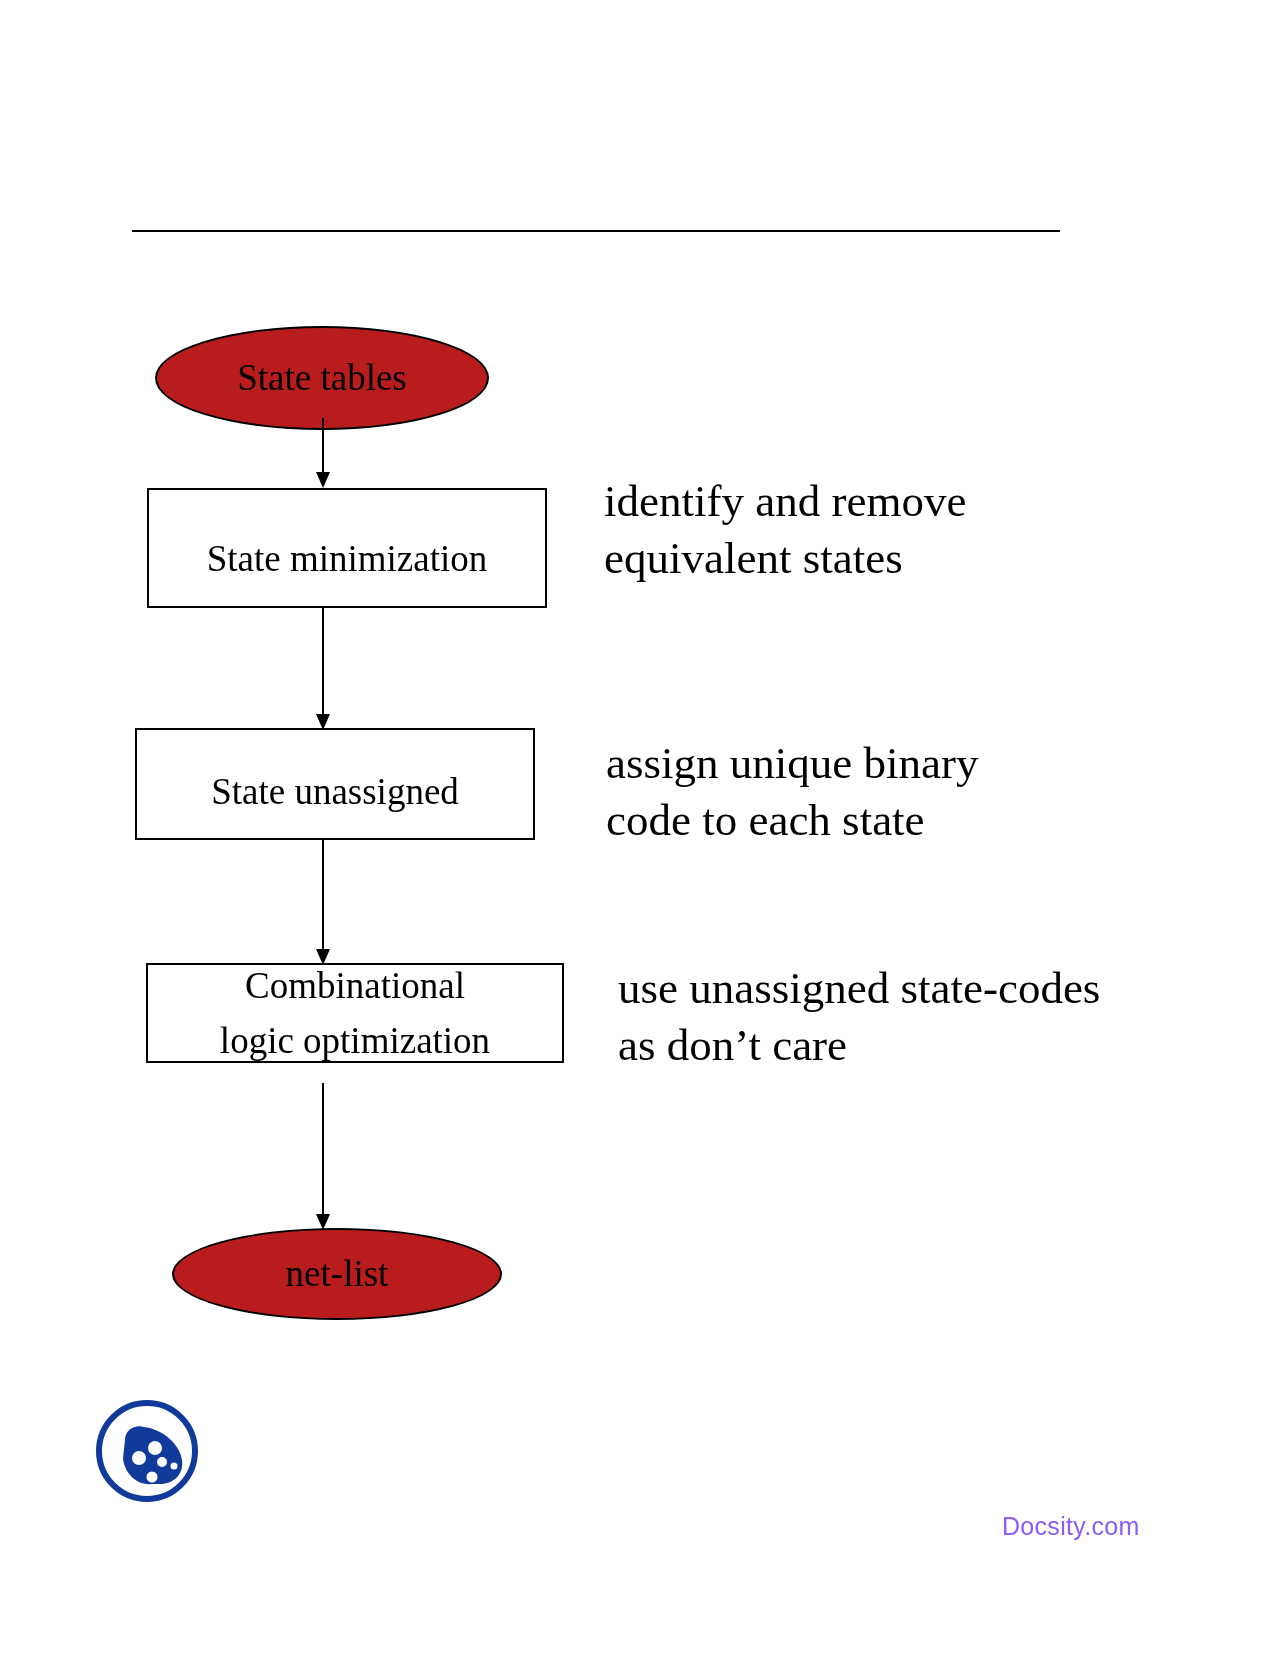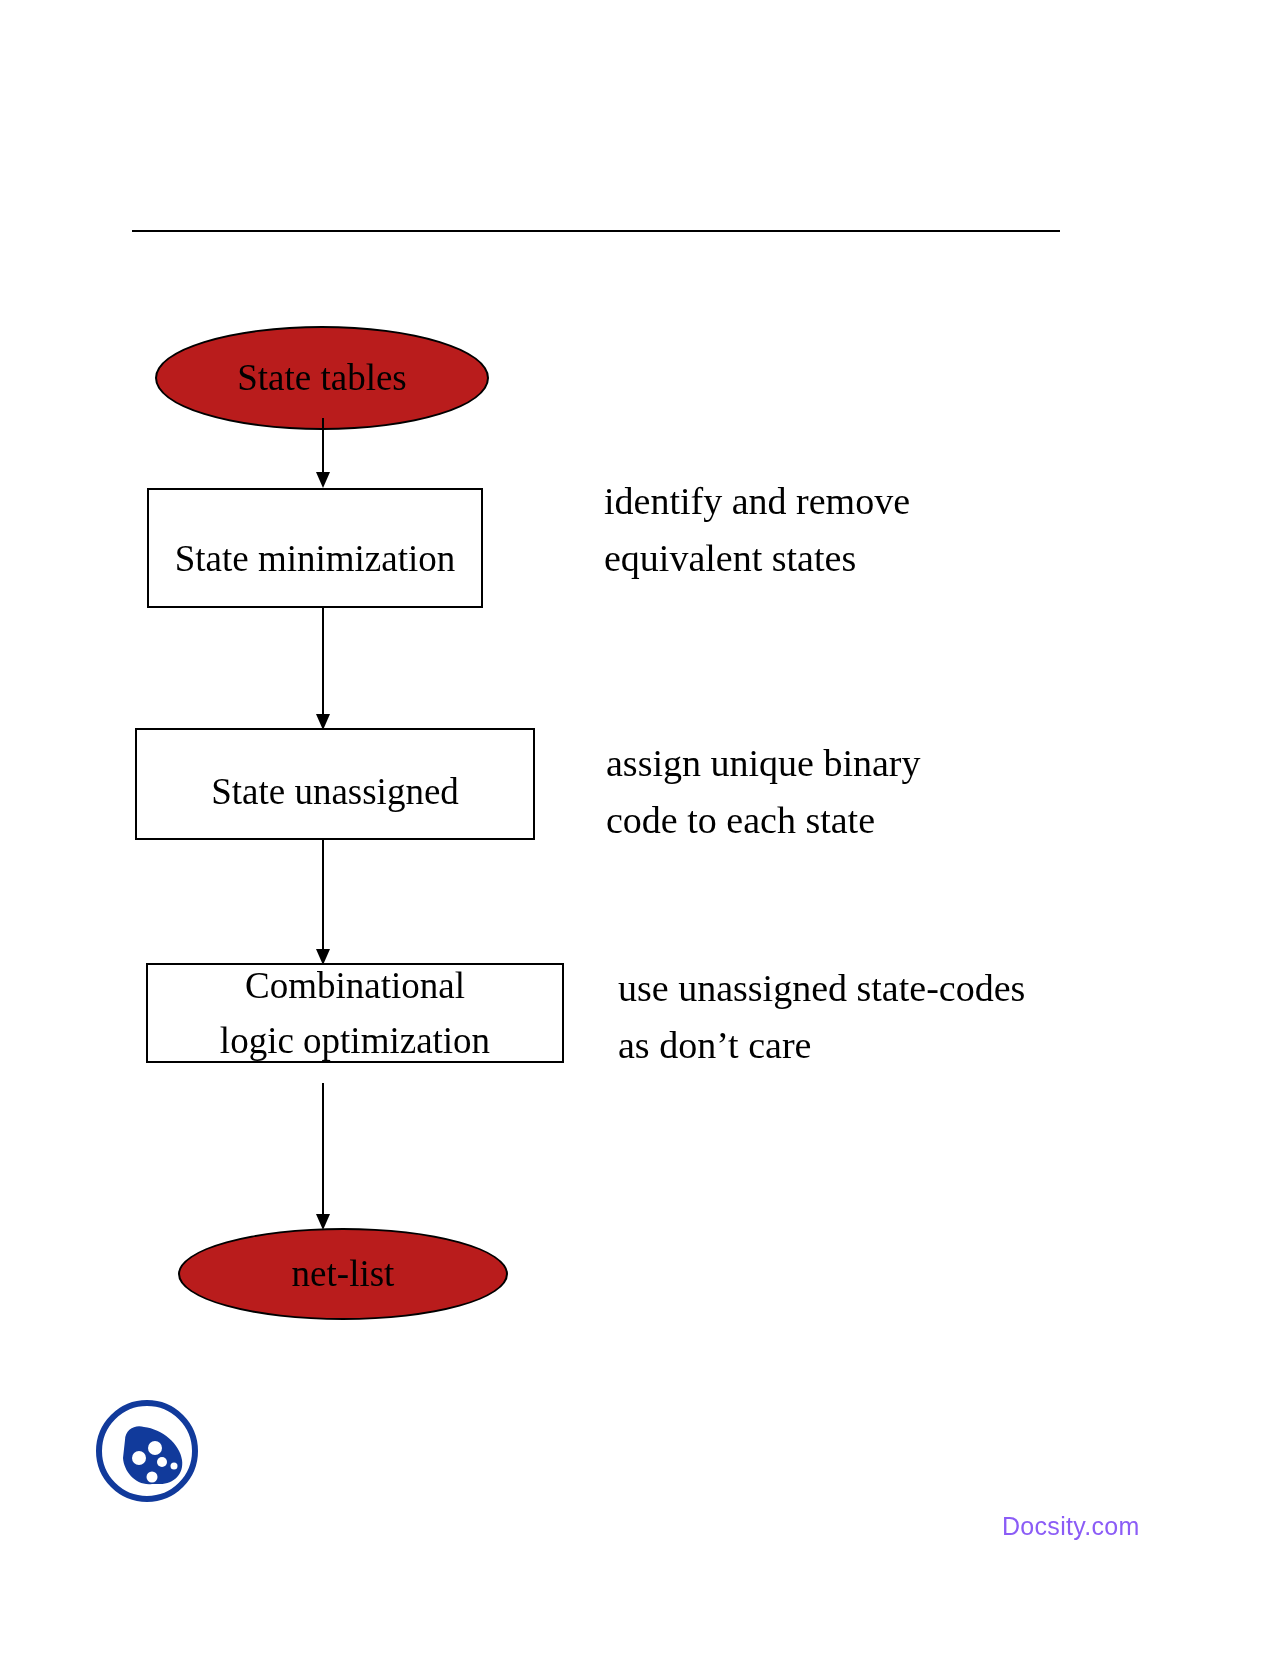--- a/index.html
+++ b/index.html
@@ -79,30 +79,30 @@
     font-size: 36px;
     line-height: 42px;
     text-align: center;
     white-space: pre-line;
   }
 
   
   #node-state-tables   { left: 155px; top: 326px;  width: 334px; height: 104px; }
   #node-state-tables .node-label { font-size: 37px; }
 
-  #node-state-minimization { left: 147px; top: 488px; width: 336px; height: 120px; }
+  #node-state-minimization { left: 147px; top: 488px; width: 400px; height: 120px; }
   #node-state-minimization .node-label { font-size: 37px; padding-top: 22px; }
 
   #node-state-assignment { left: 135px; top: 728px; width: 400px; height: 112px; }
   #node-state-assignment .node-label { font-size: 37px; padding-top: 16px; }
 
   #node-comb-logic { left: 146px; top: 963px; width: 418px; height: 100px; }
   #node-comb-logic .node-label { font-size: 37px; line-height: 55px; }
 
-  #node-net-list { left: 178px; top: 1228px; width: 330px; height: 92px; }
+  #node-net-list { left: 172px; top: 1228px; width: 330px; height: 92px; }
   #node-net-list .node-label { font-size: 37px; }
 
   
   .arrow {
     position: absolute;
   }
   .arrow .shaft {
     position: absolute;
     left: 0;
     top: 0;
@@ -131,21 +131,21 @@
   #arrow-3 .shaft { height: 113px; }
   #arrow-3 .head  { top: 111px; }
 
   #arrow-4 { left: 322px; top: 1083px; height: 147px; }
   #arrow-4 .shaft { height: 133px; }
   #arrow-4 .head  { top: 131px; }
 
   
   .annotation {
     position: absolute;
-    font-size: 38px;
+    font-size: 45px;
     line-height: 57px;
     white-space: pre-line;
     color: #000;
   }
   #annotation-1 { left: 604px; top: 473px;  width: 470px; }
   #annotation-2 { left: 606px; top: 735px;  width: 470px; }
   #annotation-3 { left: 618px; top: 960px;  width: 540px; }
 
   
   #docsity-logo {

